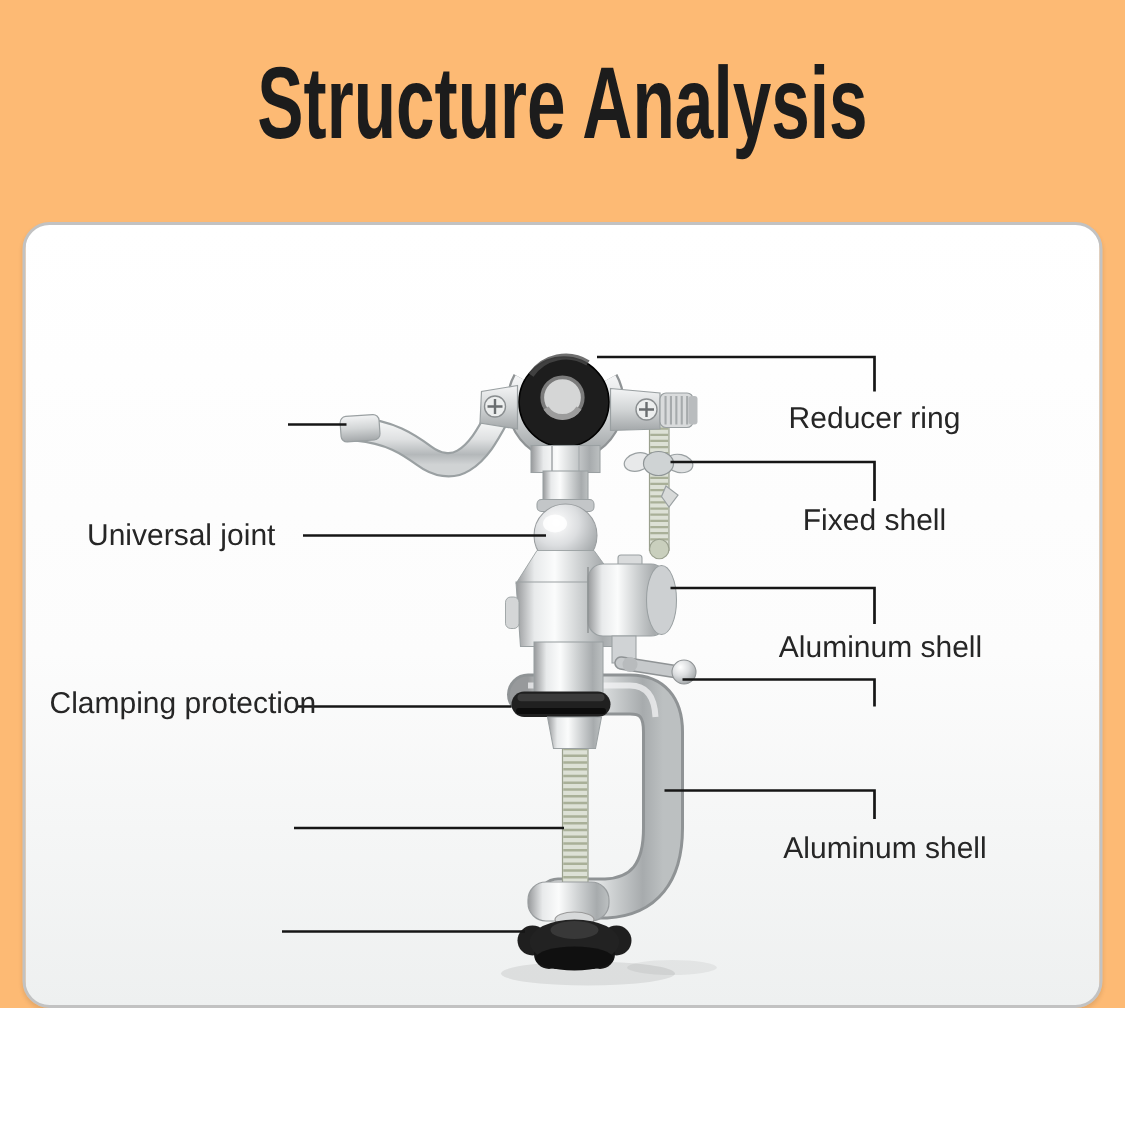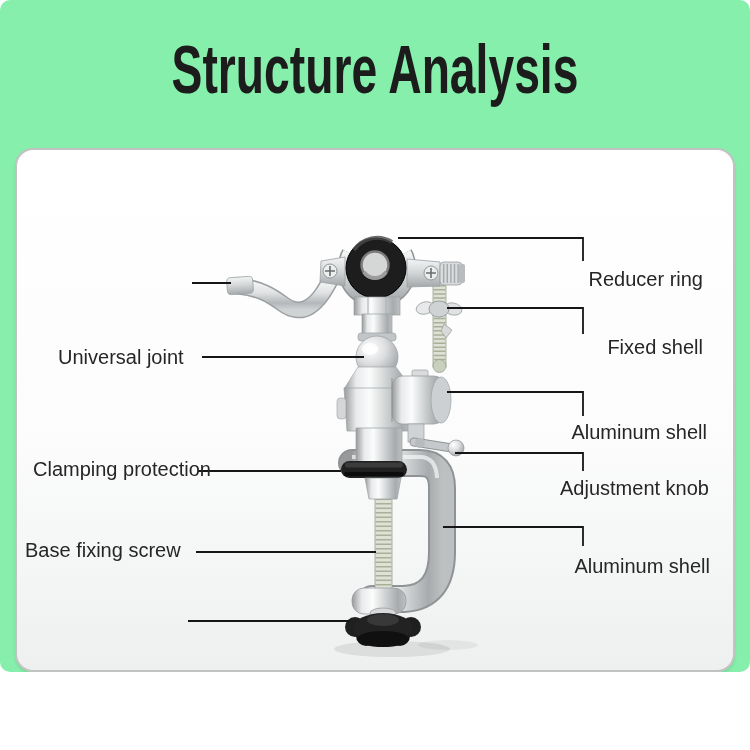--- a/index.html
+++ b/index.html
@@ -1,27 +1,27 @@
 <!DOCTYPE html>
 <html><head>
 <meta charset="utf-8">
 <style>
   html,body{margin:0;padding:0;background:#ffffff;}
-  #stage{position:relative;width:750px;height:672px;background:#86efac;overflow:hidden;
-         font-family:"Liberation Sans",sans-serif;border-radius:10px;}
+  #stage{position:relative;width:750px;height:672px;background:#fdba74;overflow:hidden;
+         font-family:"Liberation Sans",sans-serif;}
   .title{position:absolute;left:0;top:30px;width:750px;text-align:center;
          font-size:68px;font-weight:bold;color:#1c1c1c;letter-spacing:0px;
          transform:scaleX(0.68);transform-origin:50% 50%;white-space:nowrap;}
   .card{position:absolute;left:15px;top:148px;width:716px;height:520px;
         border:2px solid #c2c2c2;border-radius:18px;
         background:linear-gradient(#ffffff 0%,#fcfcfc 55%,#eef0f0 100%);
         box-shadow:0 2px 3px rgba(0,0,0,0.10);}
   svg.art{position:absolute;left:0;top:0;width:750px;height:750px;}
   .lbl{position:absolute;font-size:20px;color:#262626;line-height:24px;white-space:nowrap;}
-  .lbl.r{width:240px;text-align:right;}
+  .lbl.r{width:240px;text-align:center;}
 </style>
 </head>
 <body>
 
 <div id="stage">
 
   <div class="title">Structure Analysis</div>
 
   <div class="card"></div>
 
@@ -167,21 +167,19 @@
       <path d="M398,238 H583 V261"></path>
       <path d="M447,308 H583 V334"></path>
       <path d="M447,392 H583 V416"></path>
       <path d="M455,453 H583 V471"></path>
       <path d="M443,527 H583 V546"></path>
     </g>
   </svg>
 
   <div class="lbl" style="left:58px;top:345px">Universal joint</div>
   <div class="lbl" style="left:33px;top:457px">Clamping protection</div>
-  <div class="lbl" style="left:25px;top:538px">Base fixing screw</div>
 
   <div class="lbl r" style="left:463px;top:267px">Reducer ring</div>
   <div class="lbl r" style="left:463px;top:335px">Fixed shell</div>
   <div class="lbl r" style="left:467px;top:420px">Aluminum shell</div>
-  <div class="lbl r" style="left:469px;top:476px">Adjustment knob</div>
   <div class="lbl r" style="left:470px;top:554px">Aluminum shell</div>
 
 </div>
 
 </body></html>

